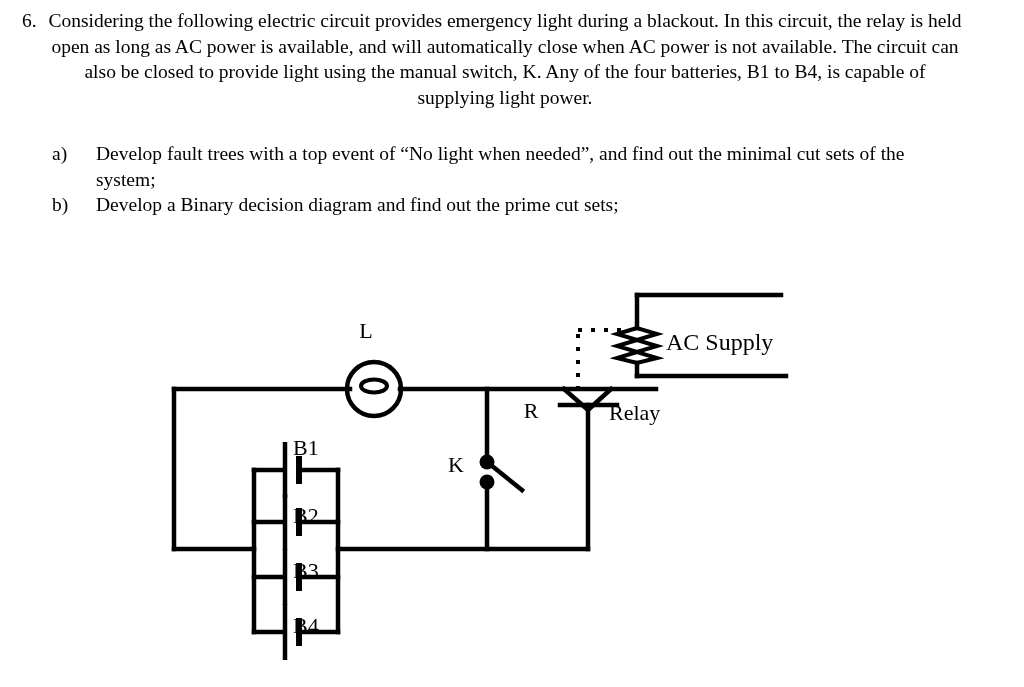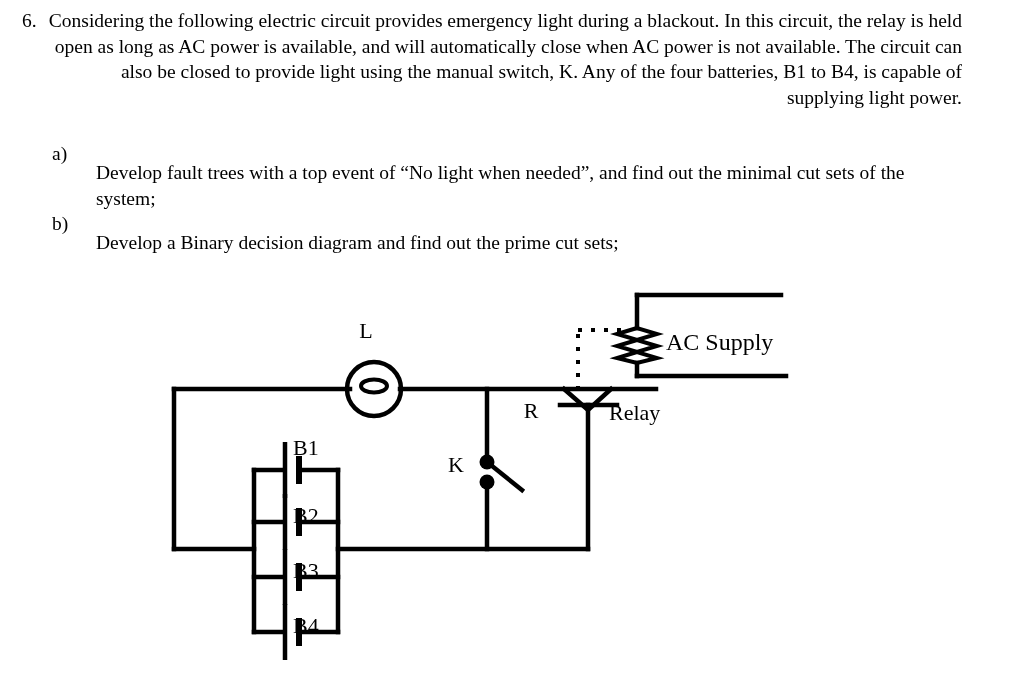--- a/index.html
+++ b/index.html
@@ -36,21 +36,21 @@
   .q-num {
     width: 26px;
     flex: 0 0 26px;
     font-size: 19.5px;
     line-height: 25.5px;
   }
   .q-text {
     flex: 1 1 auto;
     font-size: 19.5px;
     line-height: 25.5px;
-    text-align: right;
+    text-align: center;
     white-space: pre-wrap;
   }
 
   .sub-list {
     position: absolute;
     left: 52px;
     top: 141px;
     width: 900px;
   }
   .sub-item {
@@ -59,21 +59,20 @@
     font-size: 19.5px;
     line-height: 25.5px;
   }
   .sub-label {
     width: 44px;
     flex: 0 0 44px;
   }
   .sub-text {
     flex: 1 1 auto;
     white-space: pre-wrap;
-    margin-top: 19px;
   }
 
   
   #circuit-diagram {
     position: absolute;
     left: 0;
     top: 250px;
     width: 1024px;
     height: 437px;
   }

